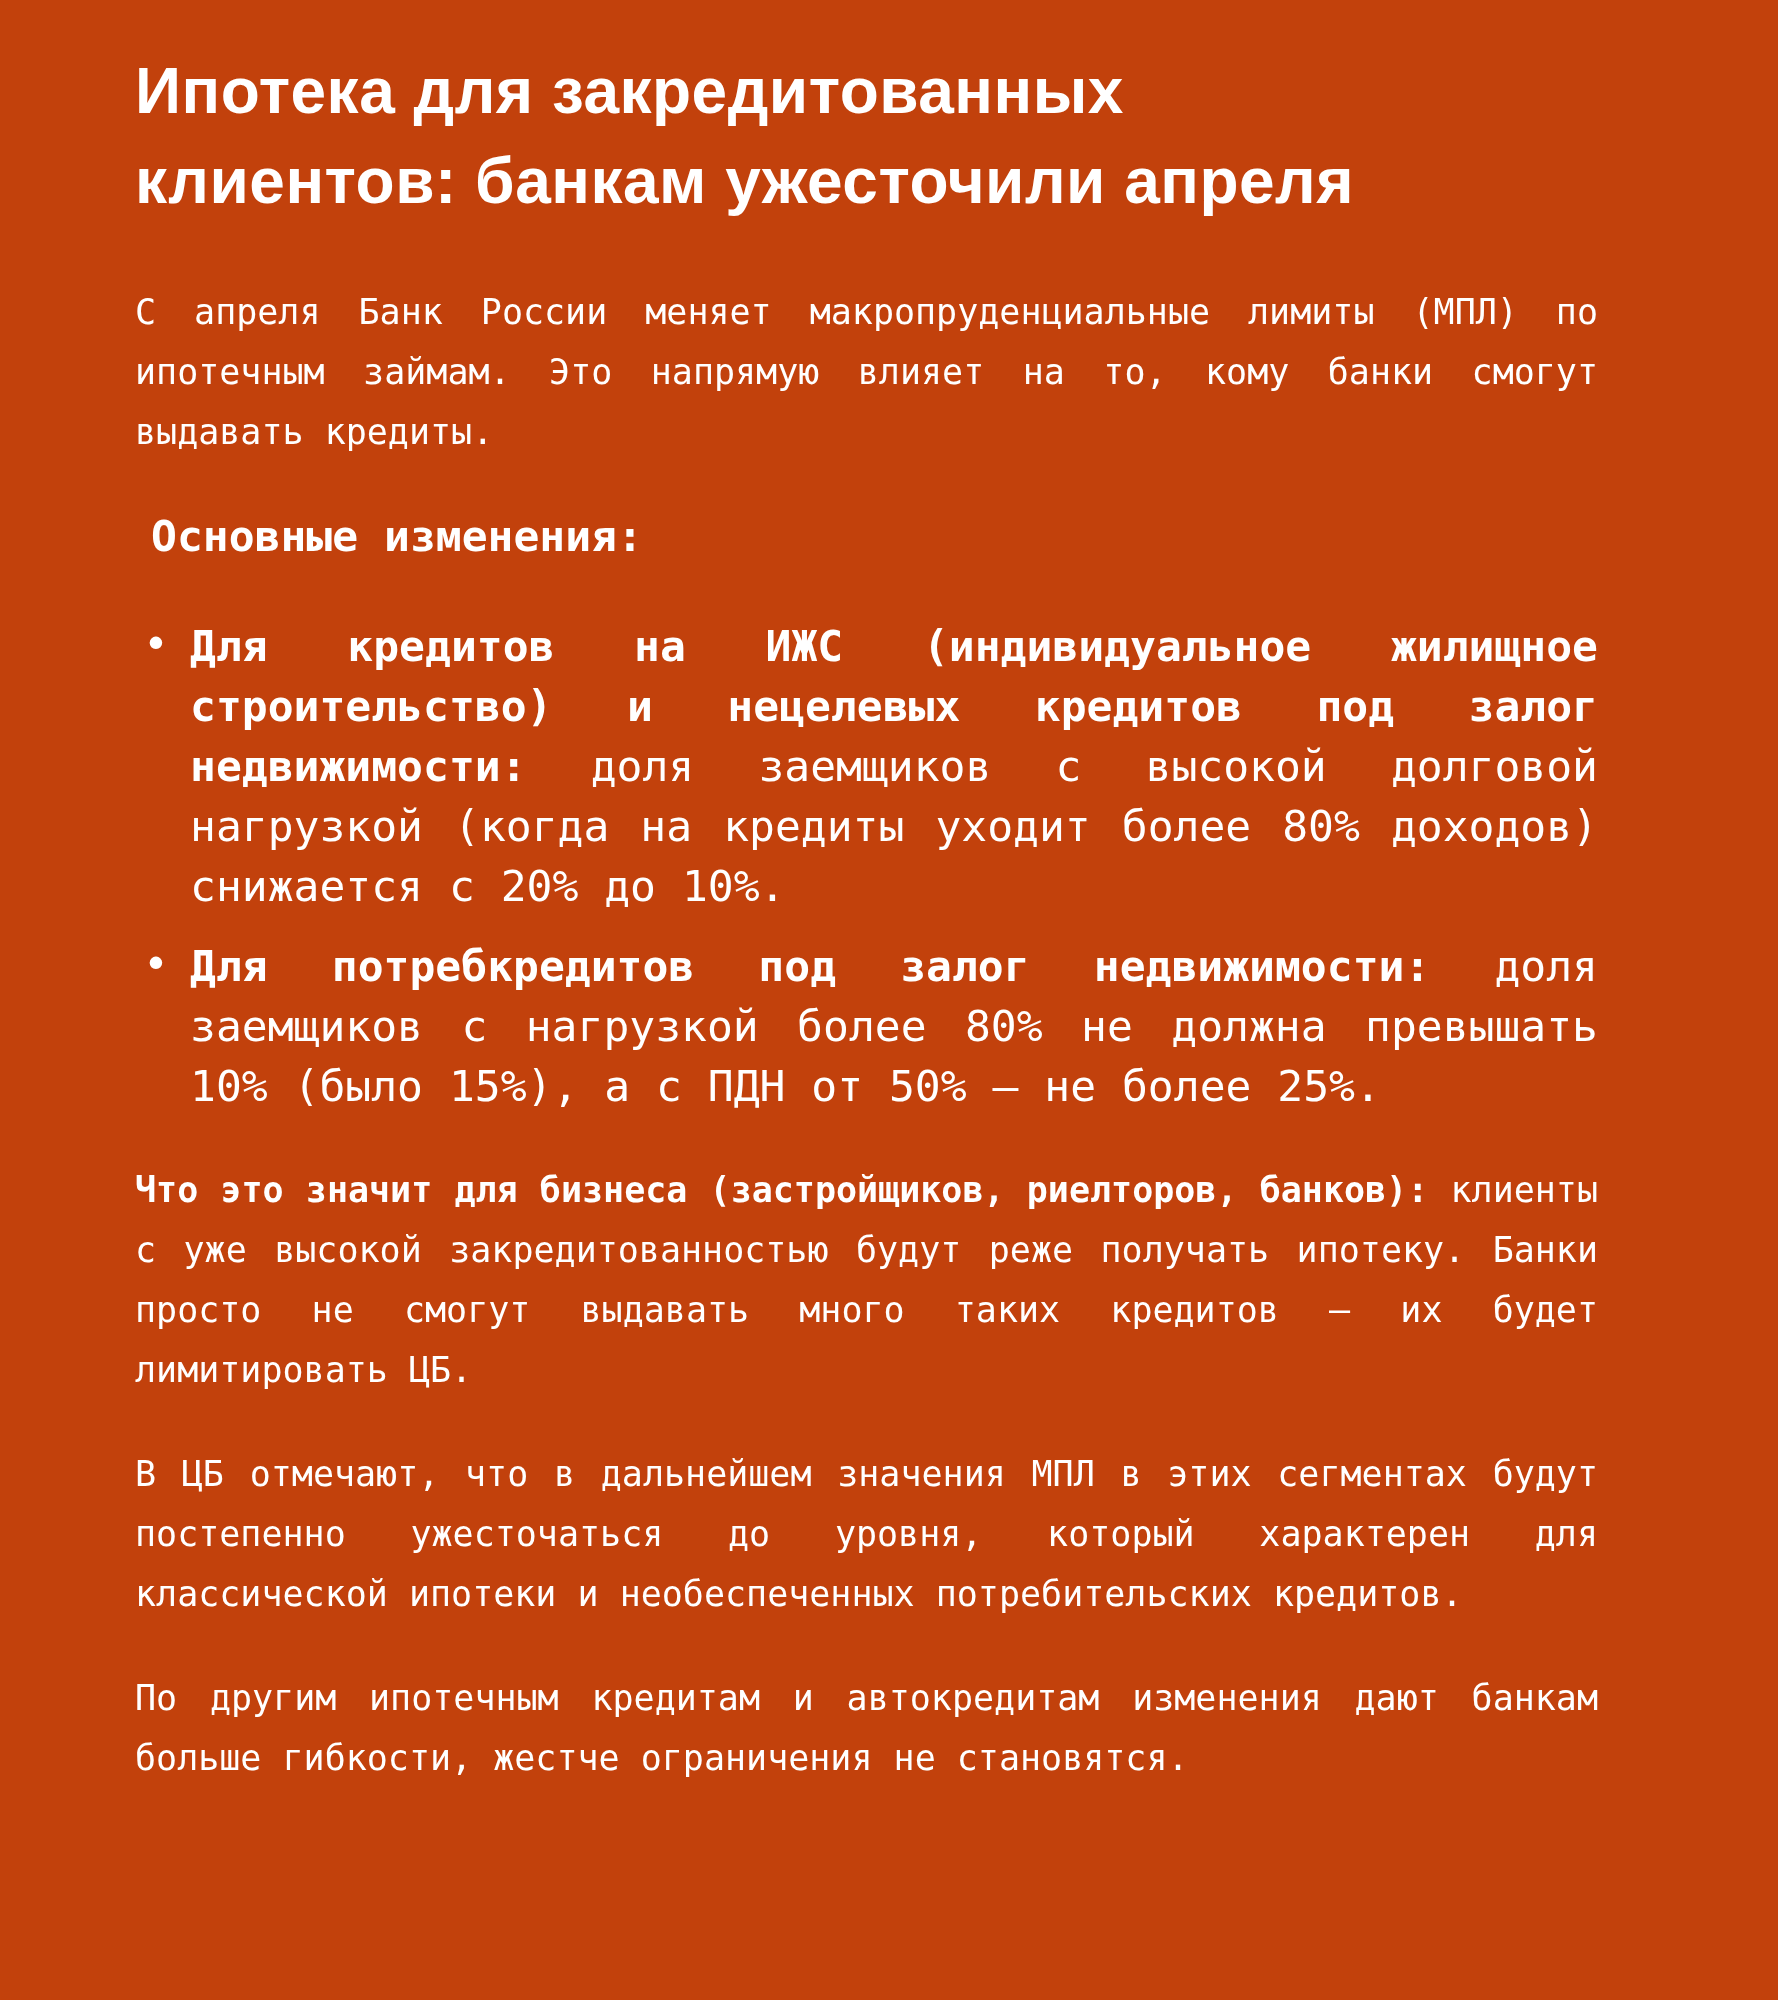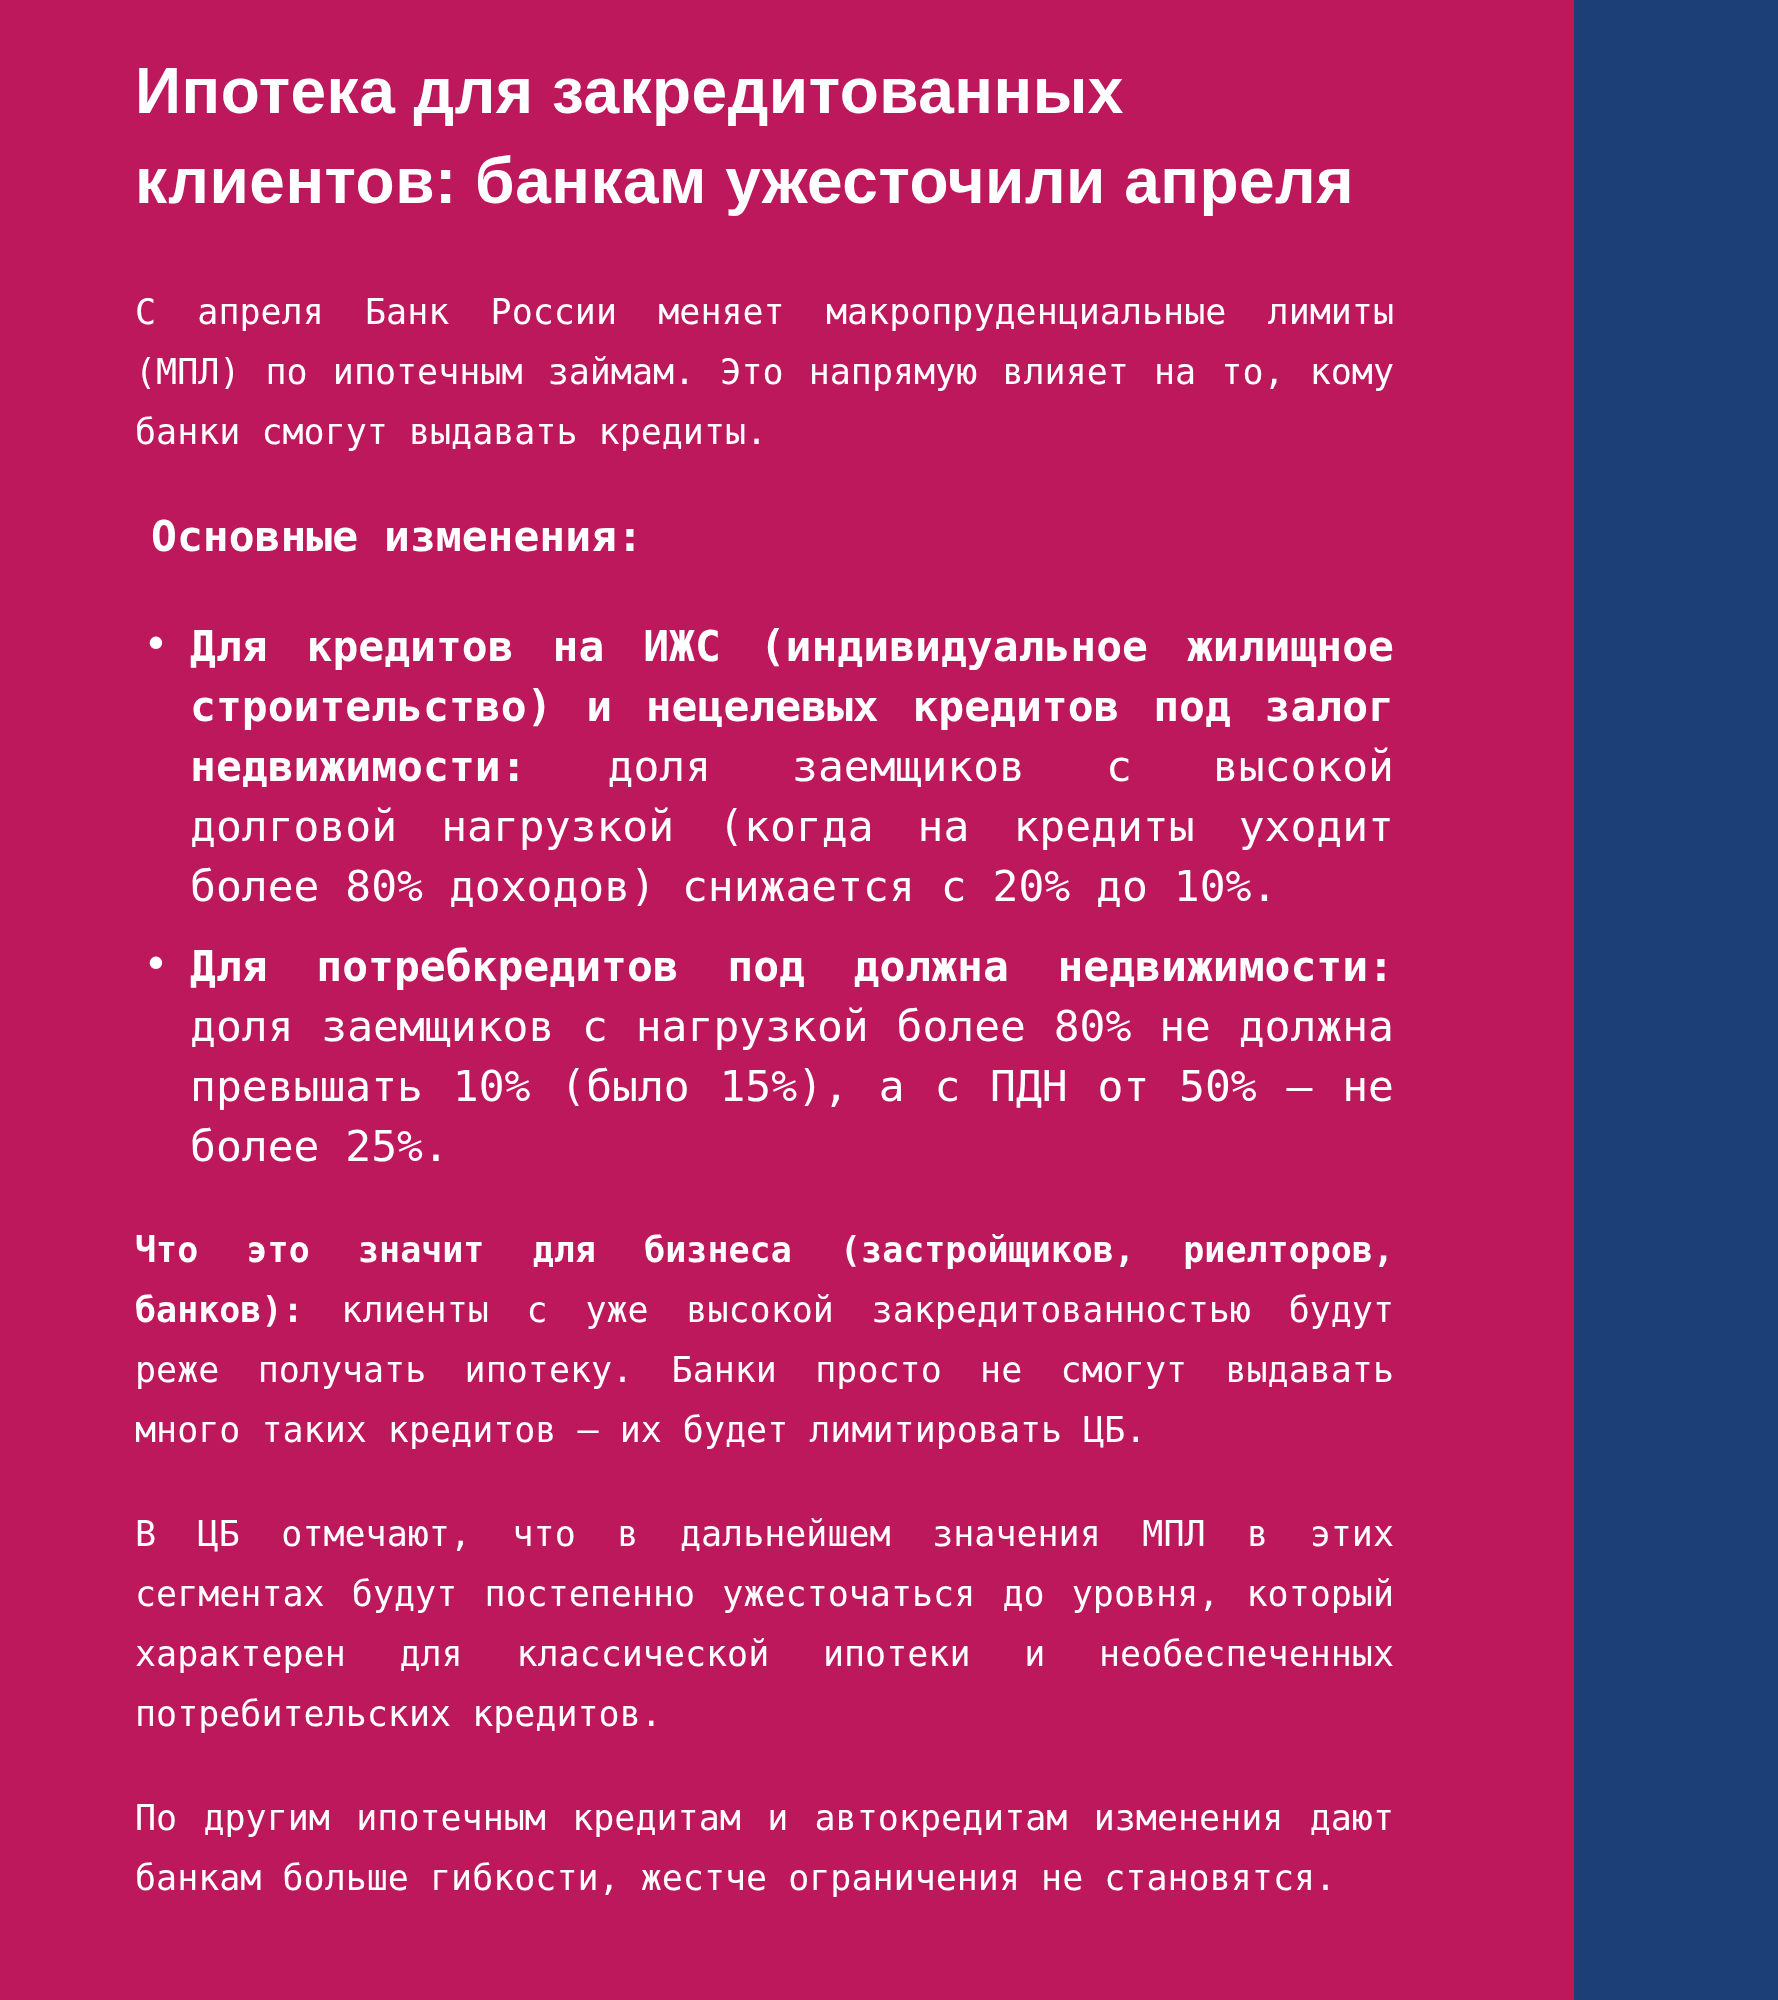--- a/index.html
+++ b/index.html
@@ -1,23 +1,23 @@
 <!DOCTYPE html>
 <html lang="ru"><head>
 <meta charset="utf-8">
 <style>
   html, body { margin: 0; padding: 0; }
   body { background: #1d3f77; }
 
   .page {
     position: relative;
-    width: 1574px;
+    width: 1778px;
     height: 2000px;
     box-sizing: border-box;
-    background: #be185d;
+    background: #c2410c;
     color: #ffffff;
     padding: 46px 180px 60px 135px;
     overflow: hidden;
   }
 
   .title {
     font-family: "Liberation Sans", sans-serif;
     font-weight: 700;
     font-size: 64px;
     line-height: 90px;
@@ -80,21 +80,21 @@
   <h2 class="subhead">Основные изменения:</h2>
 
   <ul class="bullet-list">
     <li class="bullet-item">
       <span class="bullet-marker">•</span>
       <b>Для кредитов на ИЖС (индивидуальное жилищное строительство) и нецелевых кредитов под залог недвижимости:</b>
       <span>доля заемщиков с высокой долговой нагрузкой (когда на кредиты уходит более 80% доходов) снижается с 20% до 10%.</span>
     </li>
     <li class="bullet-item">
       <span class="bullet-marker">•</span>
-      <b>Для потребкредитов под должна недвижимости:</b>
+      <b>Для потребкредитов под залог недвижимости:</b>
       <span>доля заемщиков с нагрузкой более 80% не должна превышать 10% (было 15%), а с ПДН от 50% – не более 25%.</span>
     </li>
   </ul>
 
   <p class="body-text">
     <b>Что это значит для бизнеса (застройщиков, риелторов, банков):</b>
     <span>клиенты с уже высокой закредитованностью будут реже получать ипотеку. Банки просто не смогут выдавать много таких кредитов – их будет лимитировать ЦБ.</span>
   </p>
 
   <p class="body-text">В ЦБ отмечают, что в дальнейшем значения МПЛ в этих сегментах будут постепенно ужесточаться до уровня, который характерен для классической ипотеки и необеспеченных потребительских кредитов.</p>

